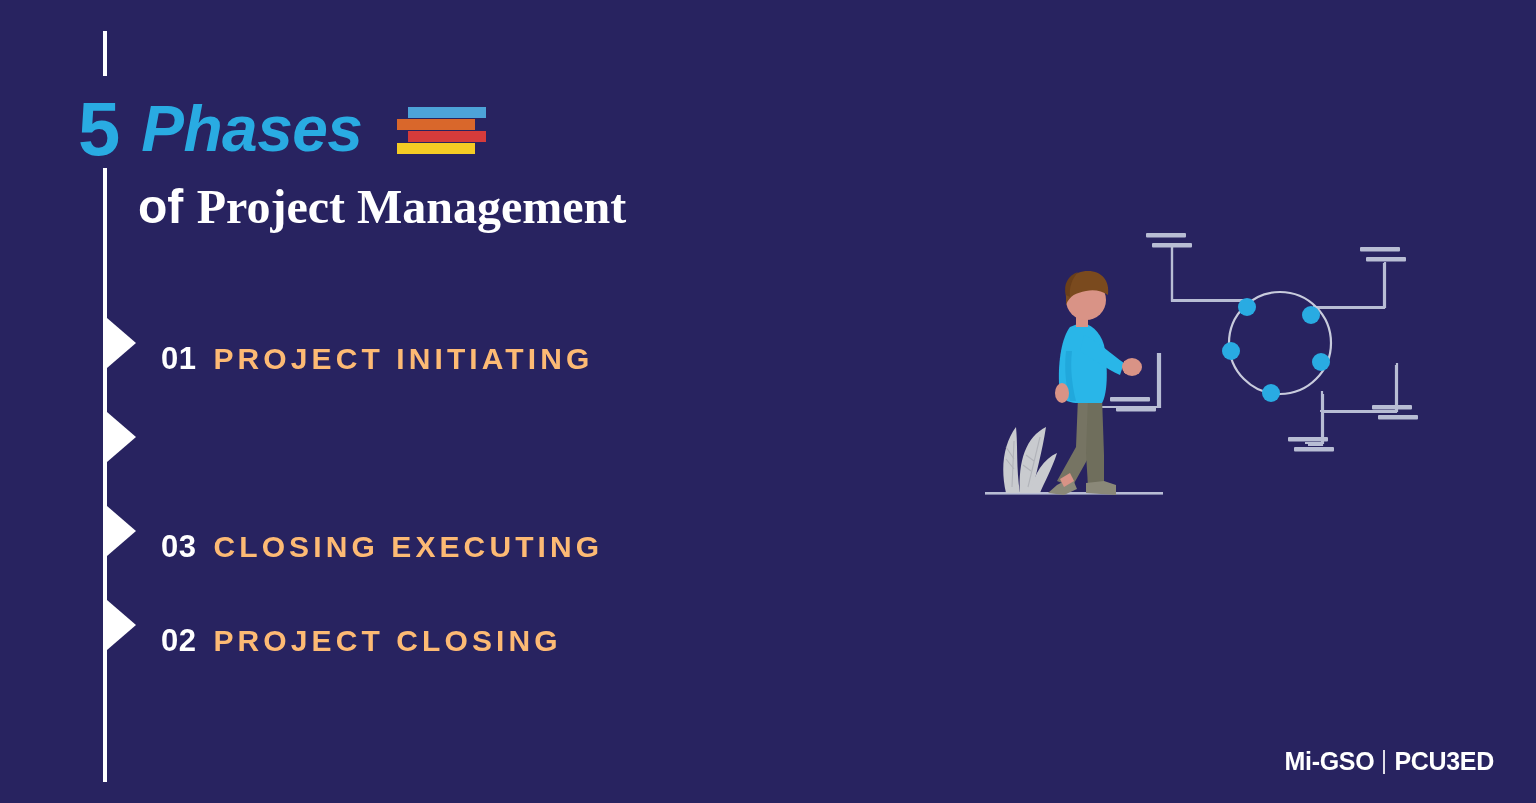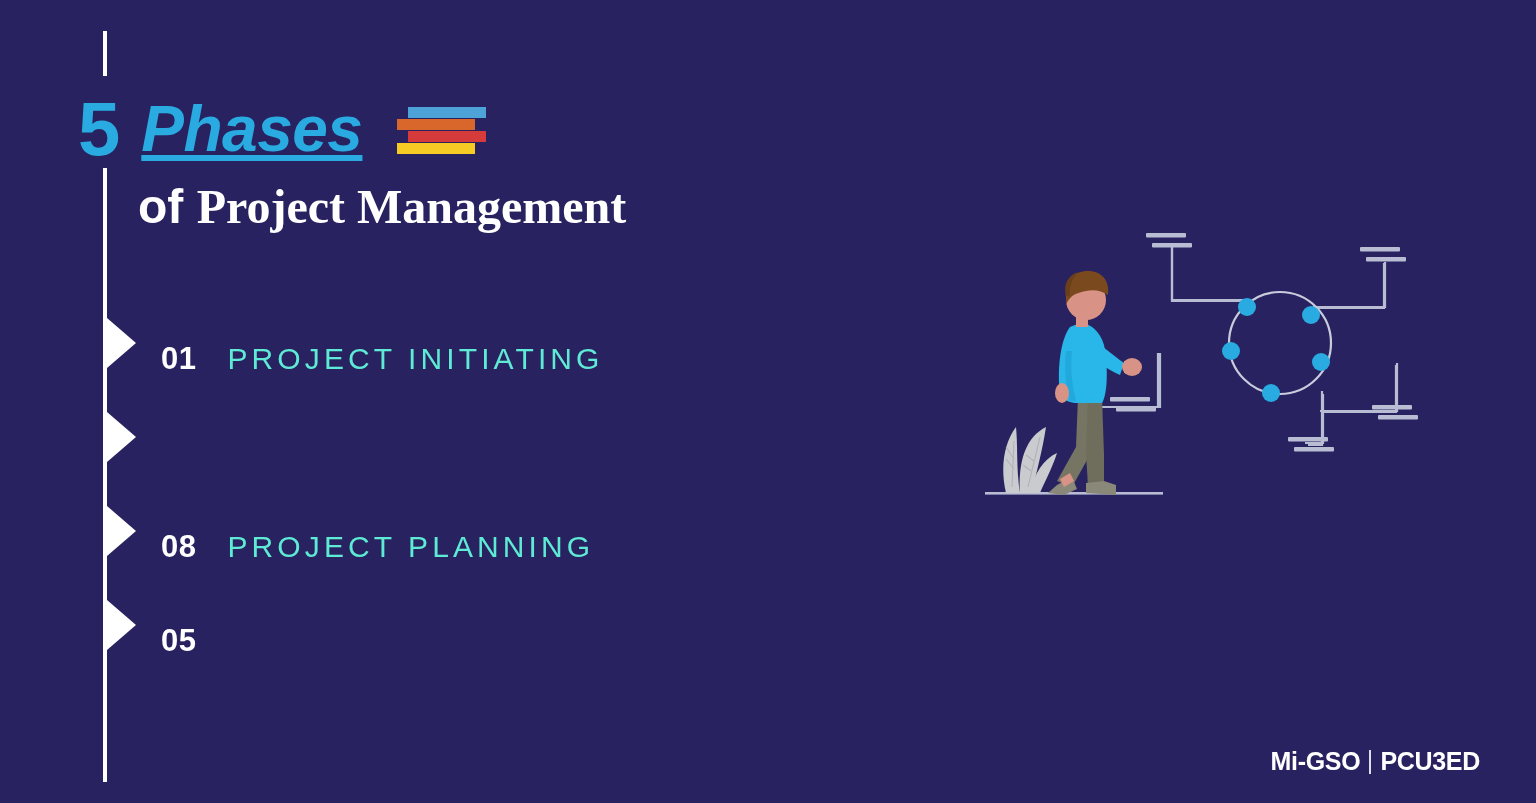--- a/index.html
+++ b/index.html
@@ -53,21 +53,20 @@
     letter-spacing: -1px;
   }
   .headline .word {
     font-size: 64px;
     font-weight: bold;
     font-style: italic;
     color: #29abe2;
     line-height: 1;
     margin-left: 22px;
     letter-spacing: -0.5px;
-    text-decoration: underline;
   }
 
   
   .bars {
     position: relative;
     width: 100px;
     height: 52px;
     margin-left: 30px;
     margin-top: 8px;
   }
@@ -125,39 +124,39 @@
     justify-content: center;
   }
   .phase-num {
     font-size: 31px;
     font-weight: bold;
     color: #ffffff;
     letter-spacing: 0.5px;
   }
   .phase-label {
     font-size: 30px;
-    font-weight: normal;
-    color: #5eead4;
+    font-weight: bold;
+    color: #fdba74;
     letter-spacing: 4.1px;
-    margin-left: 31px;
+    margin-left: 17px;
   }
 
   
   .illustration {
     position: absolute;
     left: 960px;
     top: 215px;
     width: 470px;
     height: 300px;
   }
 
   
   .logo {
     position: absolute;
-    right: 56px;
+    right: 42px;
     bottom: 27px;
     display: flex;
     align-items: center;
     font-size: 25px;
     font-weight: bold;
     color: #ffffff;
     letter-spacing: -0.3px;
   }
   .logo .sep {
     display: inline-block;
@@ -201,30 +200,31 @@
       </span>
     </div>
 
     <div class="phase-row">
       <span class="phase-arrow"></span>
     </div>
 
     <div class="phase-row">
       <span class="phase-arrow"></span>
       <span class="phase-text">
-        <span class="phase-num">08</span>
-        <span class="phase-label">PROJECT PLANNING</span>
+        <span class="phase-num">03</span>
+        <span class="phase-label">CLOSING EXECUTING</span>
       </span>
     </div>
 
 
     <div class="phase-row">
       <span class="phase-arrow"></span>
       <span class="phase-text">
-        <span class="phase-num">05</span>
+        <span class="phase-num">02</span>
+        <span class="phase-label">PROJECT CLOSING</span>
       </span>
     </div>
 
   </div>
 
   <div class="illustration">
     <svg width="470" height="300" viewBox="0 0 470 300" xmlns="http://www.w3.org/2000/svg">
 
       <g stroke="#b8bdd4" stroke-width="2.2" fill="none">
         <path d="M212,30 L212,85 L288,85"></path>

